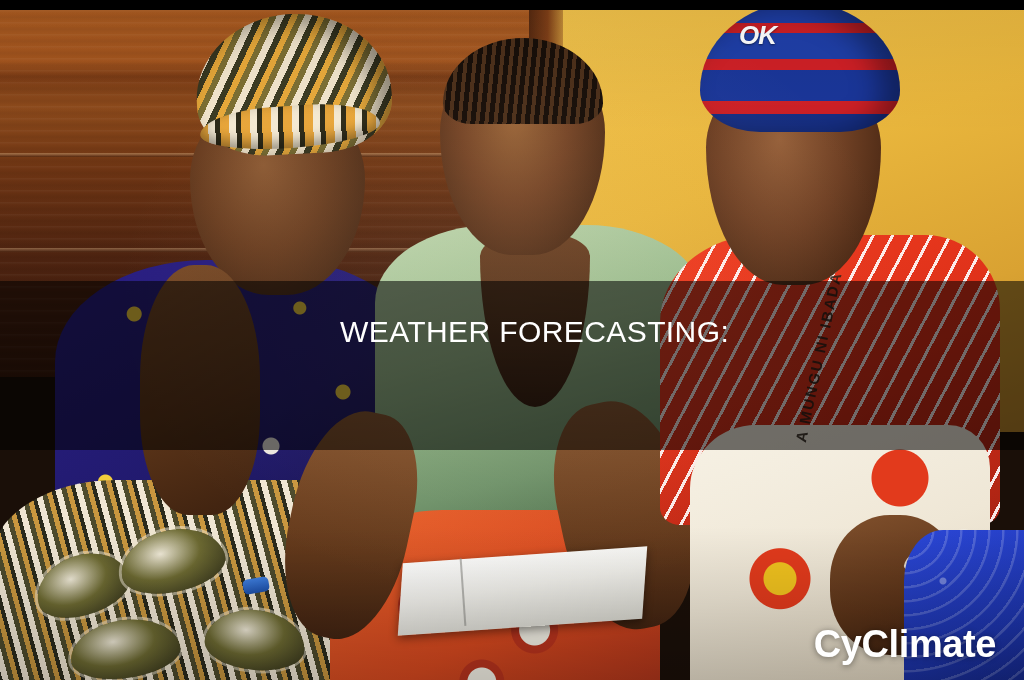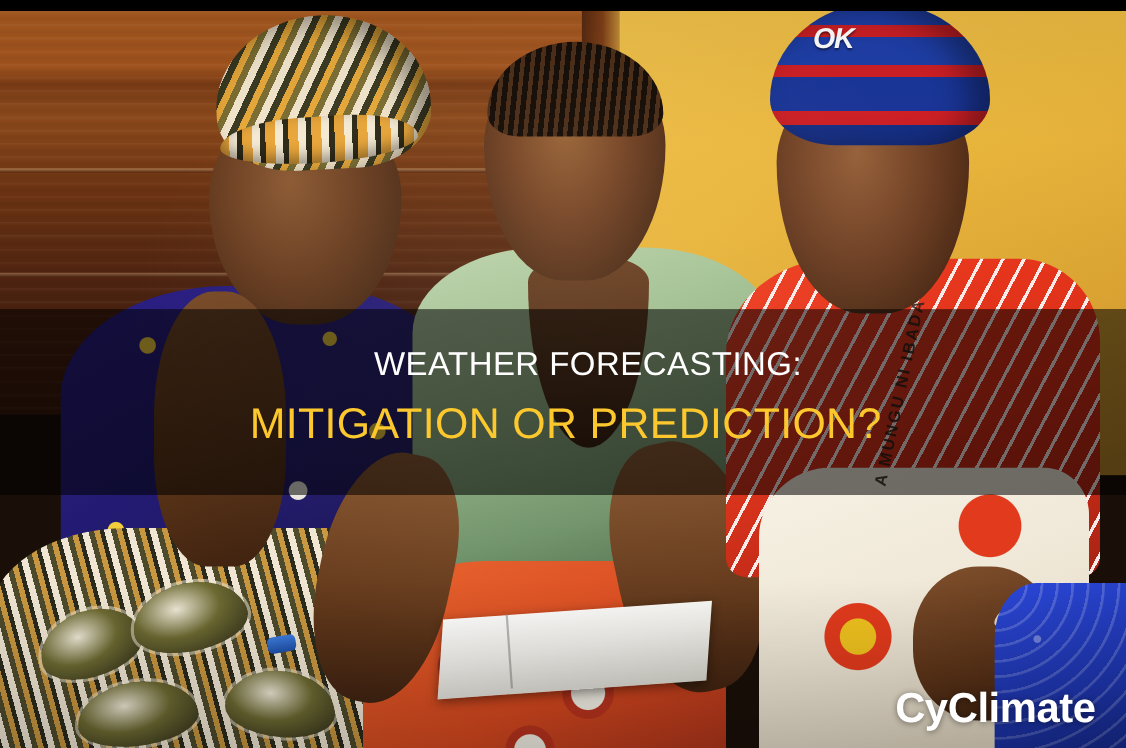--- a/index.html
+++ b/index.html
@@ -429,19 +429,18 @@
     <div class="w3-bangle b2"></div>
     <div class="blue-cloth"></div>
 
     <div class="photo-tone"></div>
     <div class="photo-blur"></div>
   </div>
 
   <div class="title-band">
     <div class="title-inner">
       <div class="title-line-1">WEATHER FORECASTING:</div>
-      <div class="title-line-2">MITIGATION OR PREDICTION?</div>
     </div>
   </div>
 
   <div class="logo">CyClimate</div>
 
 </div>
 
 </body></html>

